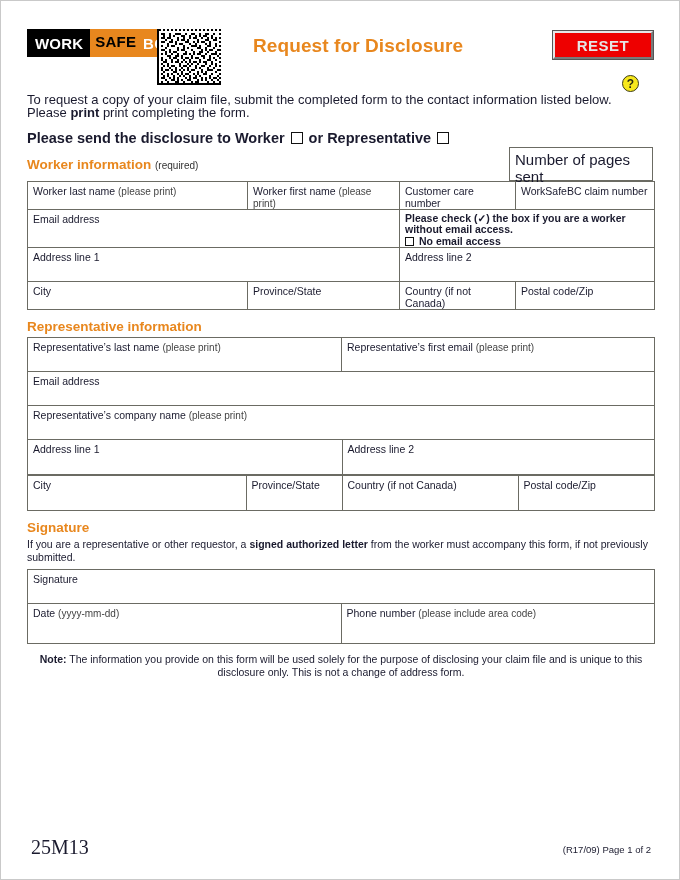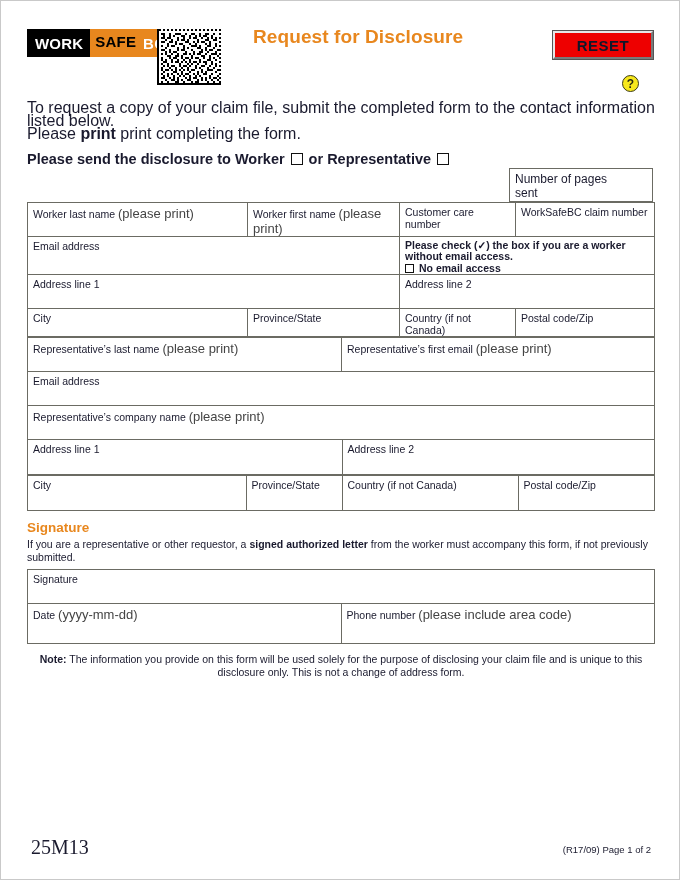--- a/index.html
+++ b/index.html
@@ -72,34 +72,34 @@
     position: absolute;
     left: 130px;
     top: 6px;
     width: 64px;
     height: 56px;
     background: #ffffff;
   }
   .form-title {
     position: absolute;
     left: 226px;
-    top: 3px;
+    top: 12px;
     color: #E8871E;
     font-size: 19px;
     font-weight: bold;
     letter-spacing: 0.1px;
   }
   .reset-btn {
     position: absolute;
     right: 2px;
     top: 8px;
     width: 100px;
     height: 28px;
     background: #EE0000;
-    color: #0f172a;
+    color: #e5e5e5;
     font-size: 15px;
     font-weight: bold;
     letter-spacing: 0.5px;
     display: flex;
     align-items: center;
     justify-content: center;
     border-top: 2px solid #e6e6e6;
     border-left: 2px solid #e6e6e6;
     border-right: 2px solid #7a7a7a;
     border-bottom: 2px solid #7a7a7a;
@@ -123,23 +123,23 @@
     display: flex;
     align-items: center;
     justify-content: center;
     line-height: 1;
     cursor: pointer;
     box-sizing: border-box;
   }
 
   
   .intro {
-    font-size: 16px;
+    font-size: 13px;
     line-height: 13px;
-    margin-top: 8px;
+    margin-top: 0;
     color: #1a1a2e;
   }
   .intro b { font-weight: bold; }
 
   .sendto {
     margin-top: 9px;
     font-size: 14.5px;
     font-weight: bold;
     display: flex;
     align-items: center;
@@ -180,34 +180,34 @@
   .tbl td {
     border: 1px solid #6b6b63;
     vertical-align: top;
     padding: 3px 5px 0 5px;
     font-size: 10.5px;
     color: #1a1a2e;
     height: 28px;
     box-sizing: border-box;
   }
   .hint {
-    font-size: 13px;
+    font-size: 10px;
     color: #444;
     text-align: center;
   }
   .tbl td.tall { height: 34px; }
 
   .pages-box {
     position: absolute;
     right: 2px;
     top: 0;
     width: 144px;
     height: 34px;
     border: 1px solid #6b6b63;
-    font-size: 12px;
+    font-size: 15px;
     padding: 3px 19px 0 5px;
     box-sizing: border-box;
     background: #fff;
   }
   .worker-head-wrap {
     position: relative;
     height: 34px;
   }
   .worker-head-wrap .section-title {
     margin: 0;
@@ -521,20 +521,24 @@
     </div>
 
     <div class="sendto">
       <span>Please send the disclosure to Worker</span>
       <span class="cb"></span>
       <span>or Representative</span>
       <span class="cb"></span>
     </div>
 
     <div class="worker-head-wrap">
+      <div class="section-title">
+        <span>Worker information</span>
+        <span class="req">(required)</span>
+      </div>
       <div class="pages-box">
         <span>Number of pages sent</span>
       </div>
     </div>
 
     <table class="tbl">
       <tbody>
           <tr>
         <td style="width:220px">
           <span>Worker last name</span>
@@ -581,20 +585,21 @@
         <td style="width:156px">
           <span>Country (if not Canada)</span>
         </td>
         <td>
           <span>Postal code/Zip</span>
         </td>
       </tr>
     </tbody>
       </table>
 
+    <div class="section-title">Representative information</div>
 
     <table class="tbl">
       <tbody>
           <tr>
         <td style="width:314px" class="tall">
           <span>Representative’s last name</span>
           <span class="hint">(please print)</span>
         </td>
         <td class="tall">
           <span>Representative’s first email</span>

